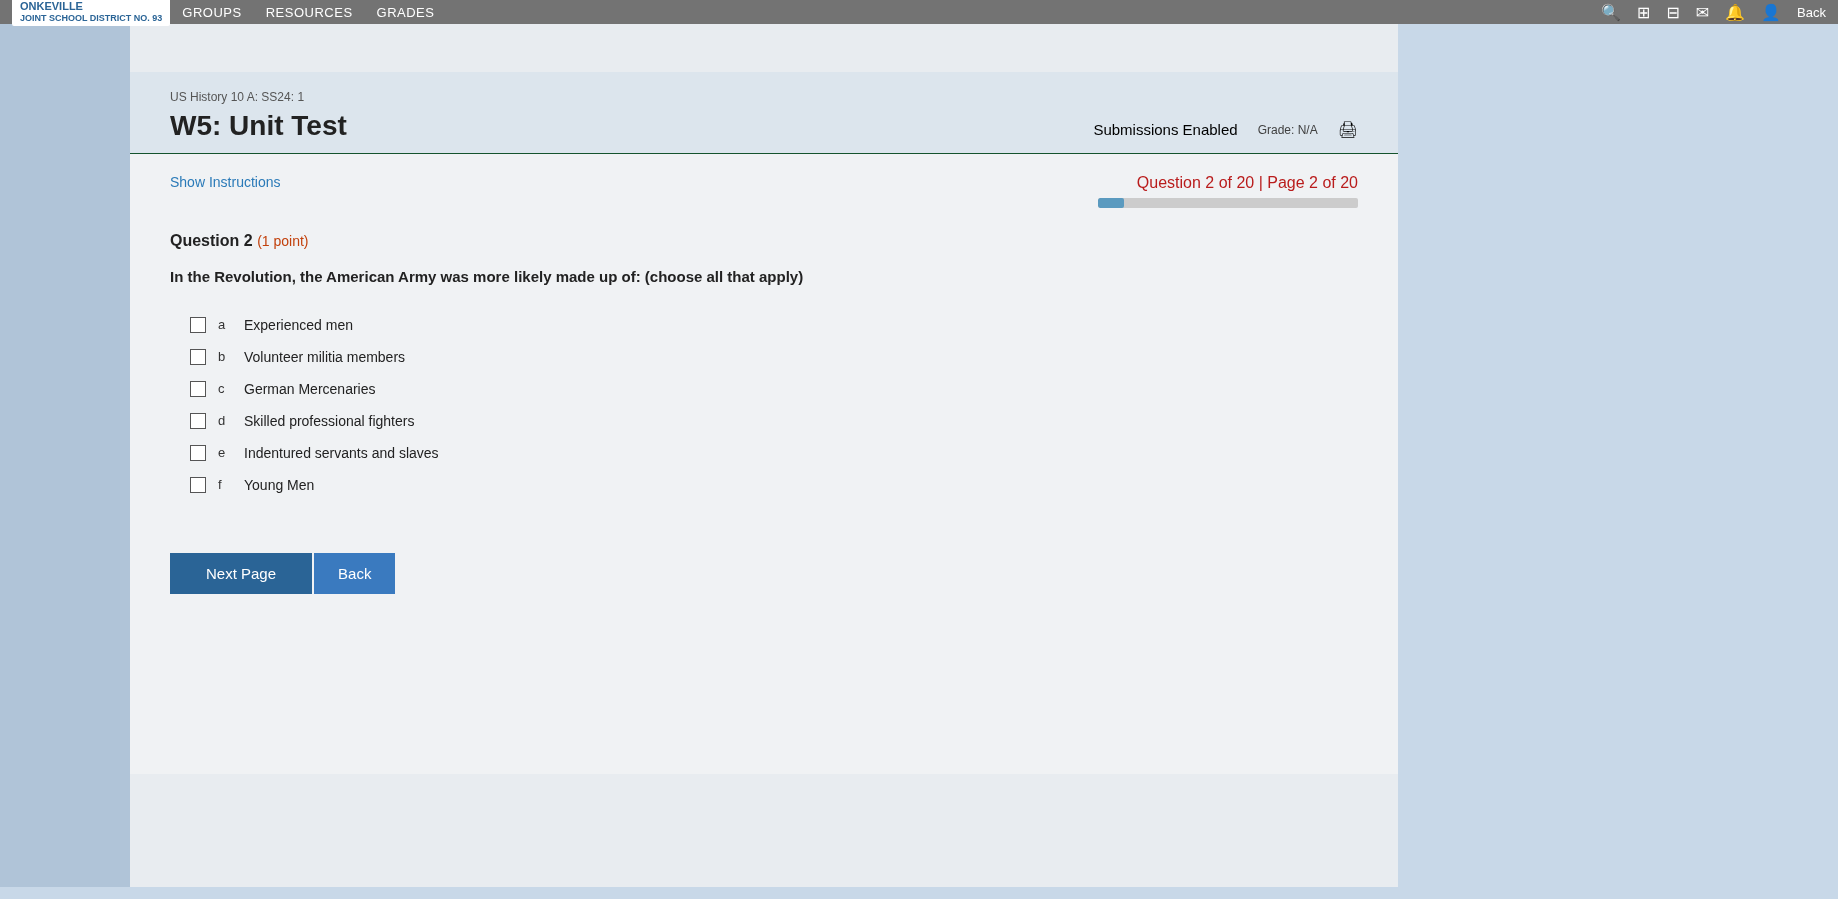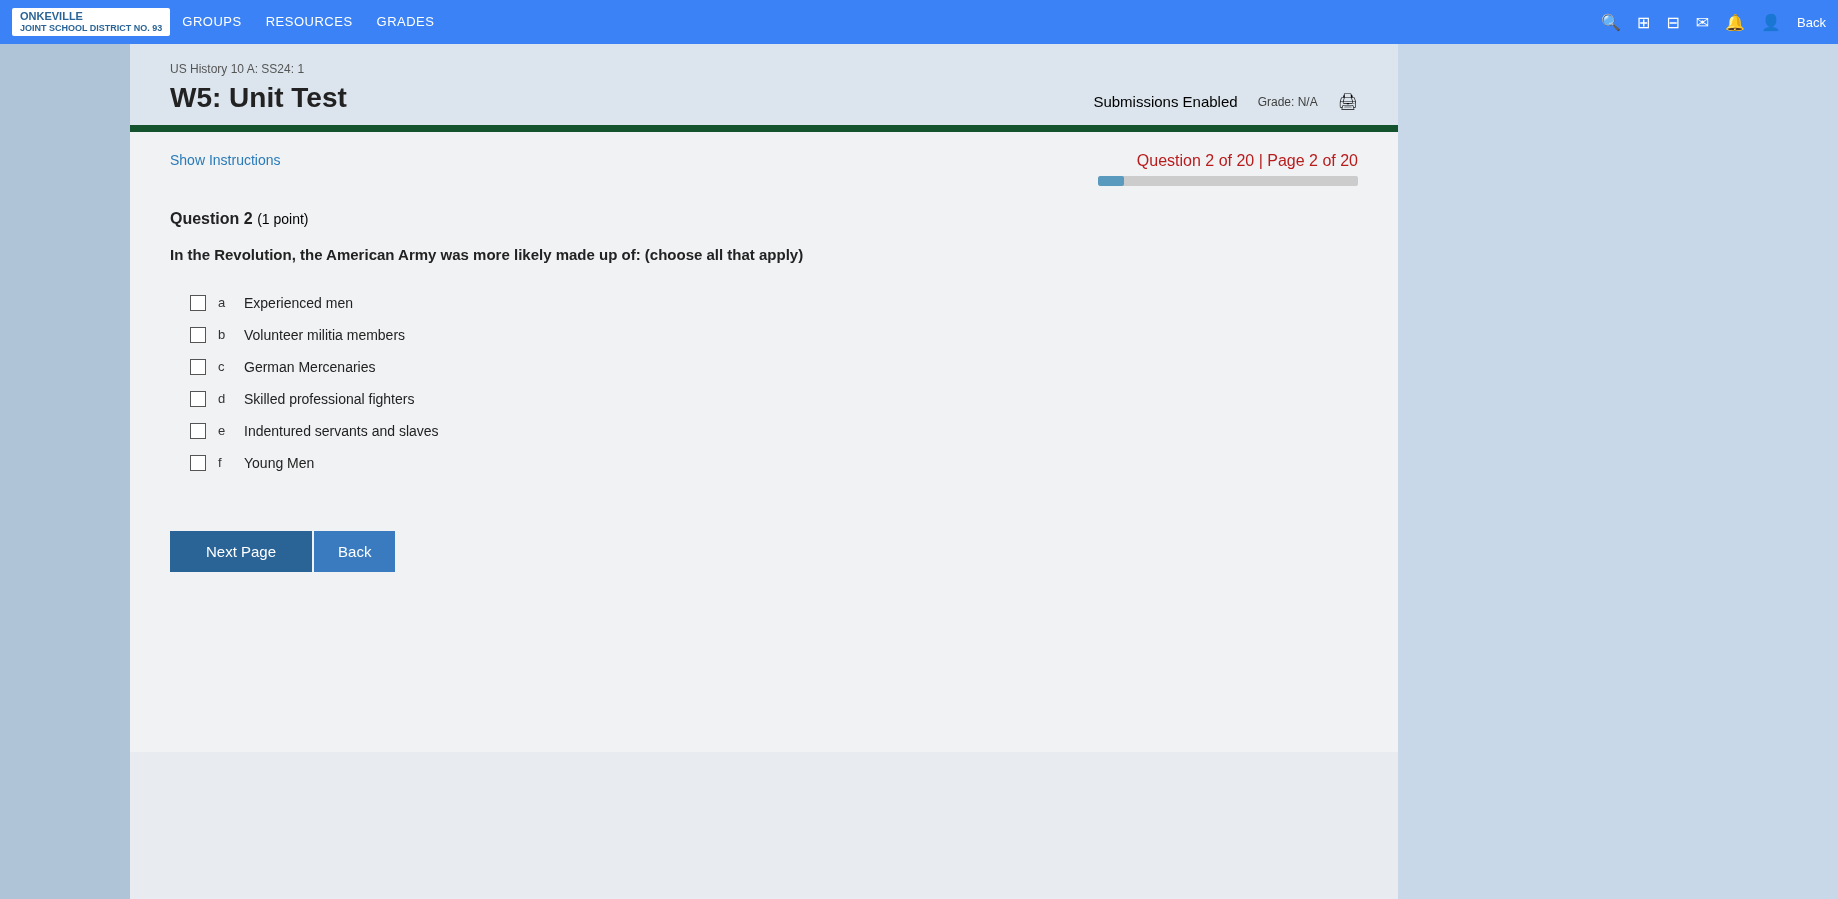--- a/index.html
+++ b/index.html
@@ -6,22 +6,22 @@
     body {
       font-family: Arial, sans-serif;
       background: #c8d8e8;
       width: 1838px;
       min-height: 899px;
       overflow-x: hidden;
     }
 
     
     .top-nav {
-      background: #3b82f6;
-      height: 44px;
+      background: #737373;
+      height: 24px;
       display: flex;
       align-items: center;
       justify-content: space-between;
       padding: 0 12px;
       position: relative;
     }
     .nav-left {
       display: flex;
       align-items: center;
       gap: 12px;
@@ -78,21 +78,22 @@
     .content-area {
       flex: 1;
       background: #e8ecf0;
       padding: 0;
     }
 
     
     .page-header {
       background: #dce5ed;
       padding: 18px 40px 14px 40px;
-      border-bottom: 7px solid #14532d;
+      border-bottom: 1px solid #14532d;
+      margin-top: 48px;
     }
     .breadcrumb {
       font-size: 12px;
       color: #555;
       margin-bottom: 6px;
     }
     .page-title {
       font-size: 28px;
       font-weight: bold;
       color: #222;
@@ -159,21 +160,21 @@
     
     .question-number {
       font-size: 16px;
       font-weight: bold;
       color: #222;
       margin-bottom: 16px;
     }
     .question-number span.points {
       font-weight: normal;
       font-size: 14px;
-      color: #000000;
+      color: #c2410c;
     }
     .question-text {
       font-size: 15px;
       color: #222;
       margin-bottom: 28px;
       line-height: 1.5;
       font-weight: bold;
     }
 
     

